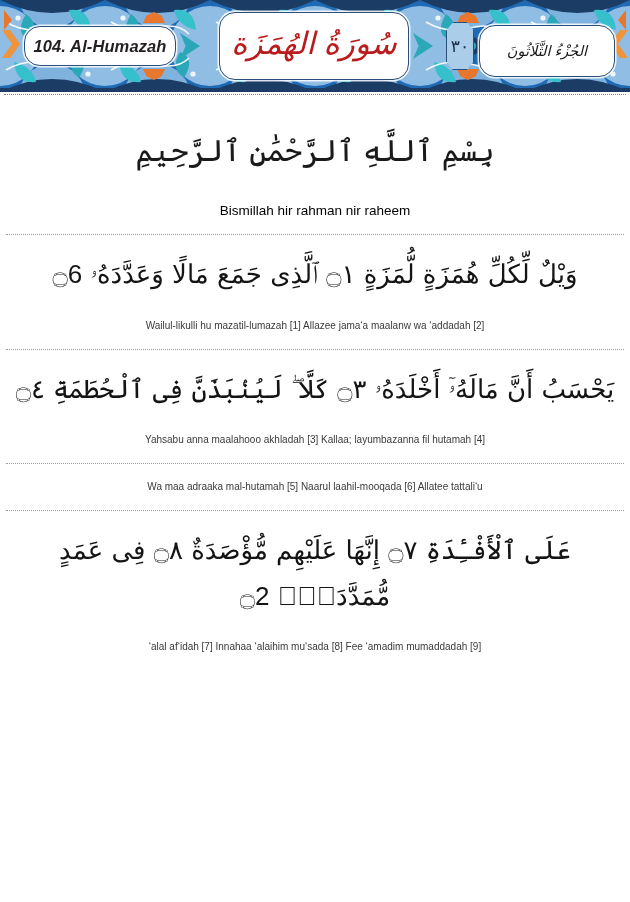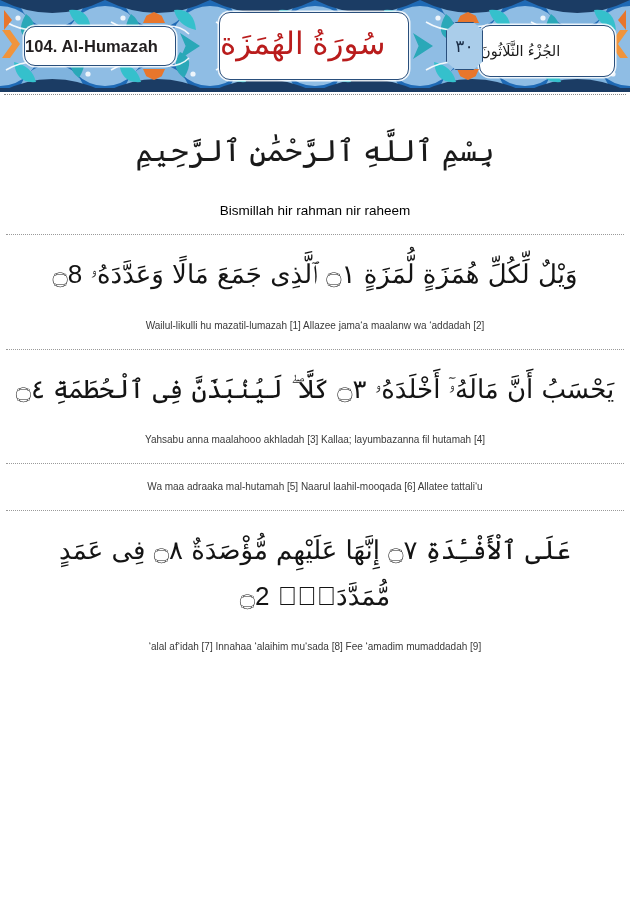--- a/index.html
+++ b/index.html
@@ -46,26 +46,27 @@
     left: 4px; right: 4px;
     top: 2px;
     border-top: 1px dotted #8a8a8a;
   }
 
   
   .plaque {
     position: absolute;
     background: #ffffff;
     border: 1.6px solid #2a4f7c;
-    border-radius: 11px;
+    border-radius: 16px;
     box-sizing: border-box;
     display: flex;
     align-items: center;
-    justify-content: flex-start;
+    justify-content: center;
     box-shadow: 0 0 0 1.5px rgba(255,255,255,0.85);
+    font-style: italic;
   }
   .plaque-surah-name {
     left: 24px;
     top: 26px;
     width: 152px;
     height: 40px;
   }
   .plaque-surah-name .txt {
     font-size: 16.5px;
     font-weight: bold;
@@ -98,21 +99,21 @@
     color: #1a1a1a;
     direction: rtl;
     white-space: nowrap;
   }
 
   
   .juz-badge {
     position: absolute;
     left: 446px;
     top: 22px;
-    width: 37px;
+    width: 28px;
     height: 48px;
     background: #aacdea;
     border: 1.4px solid #2a4f7c;
     box-sizing: border-box;
     clip-path: polygon(26% 0%, 74% 0%, 100% 18%, 100% 82%, 74% 100%, 26% 100%, 0% 82%, 0% 18%);
     display: flex;
     align-items: center;
     justify-content: center;
     z-index: 5;
   }
@@ -268,21 +269,21 @@
 <div class="content">
 
   <div class="bismillah-block">
     <div class="bismillah-ar">بِسْمِ ٱللَّهِ ٱلرَّحْمَٰنِ ٱلرَّحِيمِ</div>
     <div class="bismillah-tr">Bismillah hir rahman nir raheem</div>
   </div>
 
   <div class="sep"></div>
 
   <div class="verse-block">
-    <div class="verse-ar">وَيْلٌ لِّكُلِّ هُمَزَةٍ لُّمَزَةٍ ۝١ ٱلَّذِى جَمَعَ مَالًا وَعَدَّدَهُۥ ۝8</div>
+    <div class="verse-ar">وَيْلٌ لِّكُلِّ هُمَزَةٍ لُّمَزَةٍ ۝١ ٱلَّذِى جَمَعَ مَالًا وَعَدَّدَهُۥ ۝6</div>
     <div class="verse-tr">Wailul-likulli hu mazatil-lumazah  [1]  Allazee jama‘a maalanw wa ‘addadah  [2]</div>
   </div>
 
   <div class="sep"></div>
 
   <div class="verse-block">
     <div class="verse-ar">يَحْسَبُ أَنَّ مَالَهُۥٓ أَخْلَدَهُۥ ۝٣ كَلَّا ۖ لَيُنۢبَذَنَّ فِى ٱلْحُطَمَةِ ۝٤</div>
     <div class="verse-tr">Yahsabu anna maalahooo akhladah  [3]  Kallaa; layumbazanna fil hutamah  [4]</div>
   </div>
 

